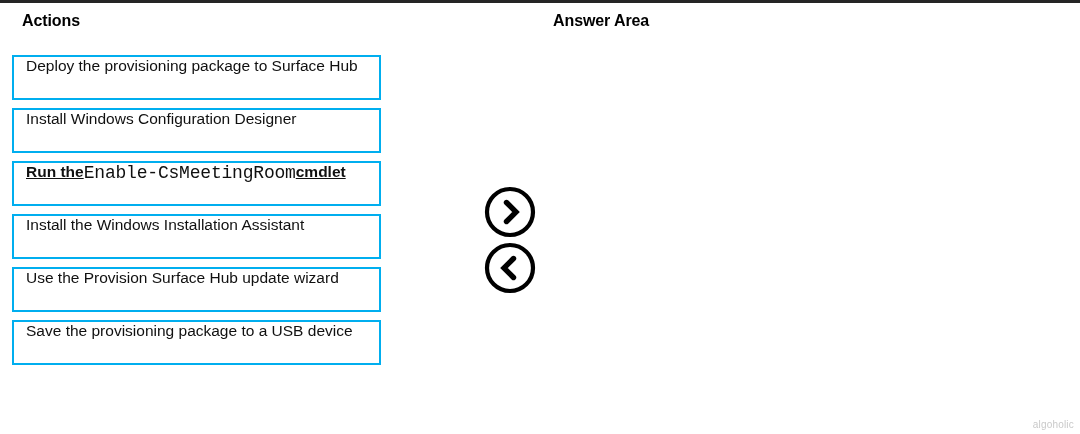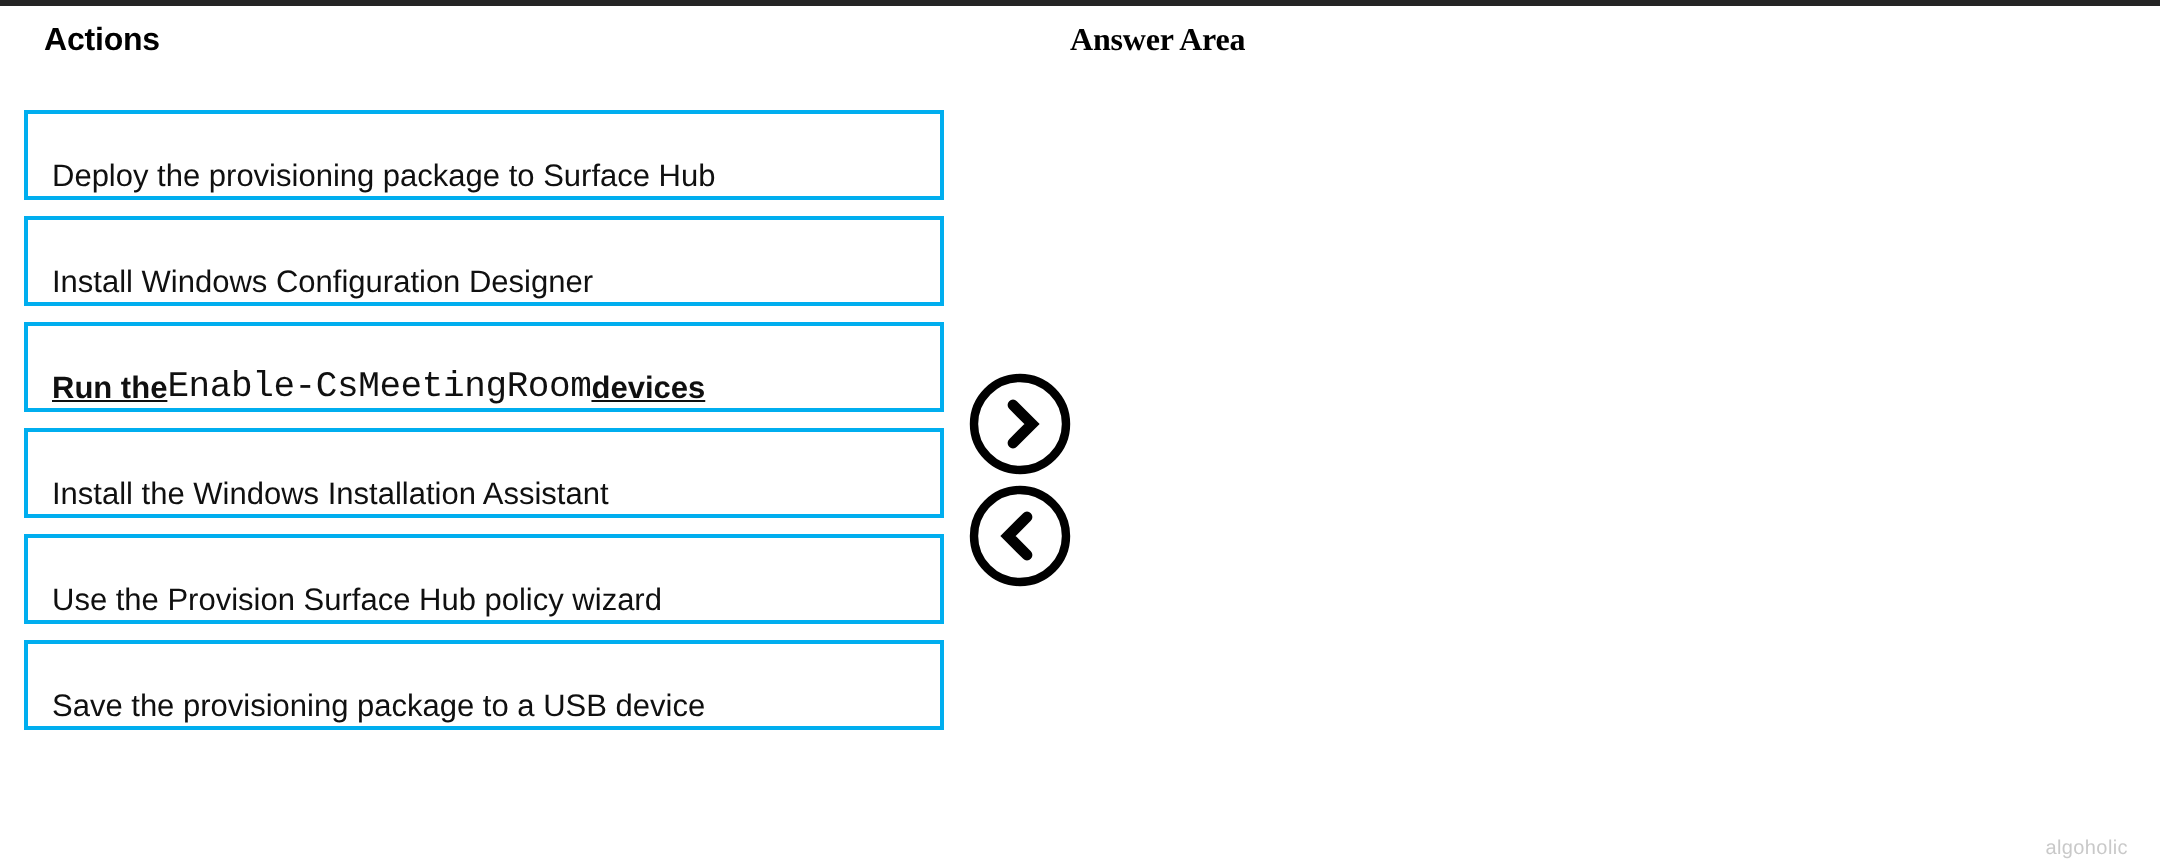--- a/index.html
+++ b/index.html
@@ -28,38 +28,38 @@
   
   .col-header {
     position: absolute;
     font-size: 16px;
     font-weight: bold;
     color: #000000;
     letter-spacing: -0.1px;
     white-space: nowrap;
   }
   #actions-header { left: 22px; top: 12px; text-align: right; }
-  #answer-header  { left: 535px; top: 12px; font-family: Liberation Serif, serif; }
+  #answer-header  { left: 553px; top: 12px; }
 
   
   .actions-list {
     position: absolute;
     left: 12px;
     top: 55px;
     width: 460px;
   }
   .action-item {
     box-sizing: border-box;
-    width: 460px;
+    width: 369px;
     height: 45px;
     border: 2px solid #00AEEF;
     background: #ffffff;
     margin-bottom: 8px;
     display: flex;
-    align-items: flex-end;
+    align-items: flex-start;
     padding-left: 12px;
     font-size: 15.5px;
     color: #101010;
     white-space: nowrap;
     overflow: hidden;
   }
   .action-item:last-child { margin-bottom: 12px; }
 
   .rich-bold {
     font-family: "Liberation Sans", sans-serif;
@@ -99,21 +99,21 @@
     padding: 0;
     margin: 0;
     cursor: pointer;
     line-height: 0;
   }
   .move-btn + .move-btn { margin-top: 2px; }
 
   
   .watermark {
     position: absolute;
-    right: 16px;
+    right: 6px;
     bottom: 4px;
     font-size: 10px;
     color: #c9c9c9;
     letter-spacing: 0.2px;
     user-select: none;
     margin-top: 40px;
   }
 </style>
 </head>
 <body>
@@ -127,27 +127,27 @@
 <div class="actions-list">
   <div class="action-item">
     <span>Deploy the provisioning package to Surface Hub</span>
   </div>
   <div class="action-item">
     <span>Install Windows Configuration Designer</span>
   </div>
   <div class="action-item">
     <span class="rich-bold">Run the </span>
       <span class="rich-mono">Enable-CsMeetingRoom</span>
-      <span class="rich-bold"> devices</span>
+      <span class="rich-bold"> cmdlet</span>
   </div>
   <div class="action-item">
     <span>Install the Windows Installation Assistant</span>
   </div>
   <div class="action-item">
-    <span>Use the Provision Surface Hub policy wizard</span>
+    <span>Use the Provision Surface Hub update wizard</span>
   </div>
   <div class="action-item">
     <span>Save the provisioning package to a USB device</span>
   </div>
 </div>
 
 <div class="answer-area"></div>
 
 <div class="move-buttons">
   <button class="move-btn" title="Move selected action to Answer Area">

